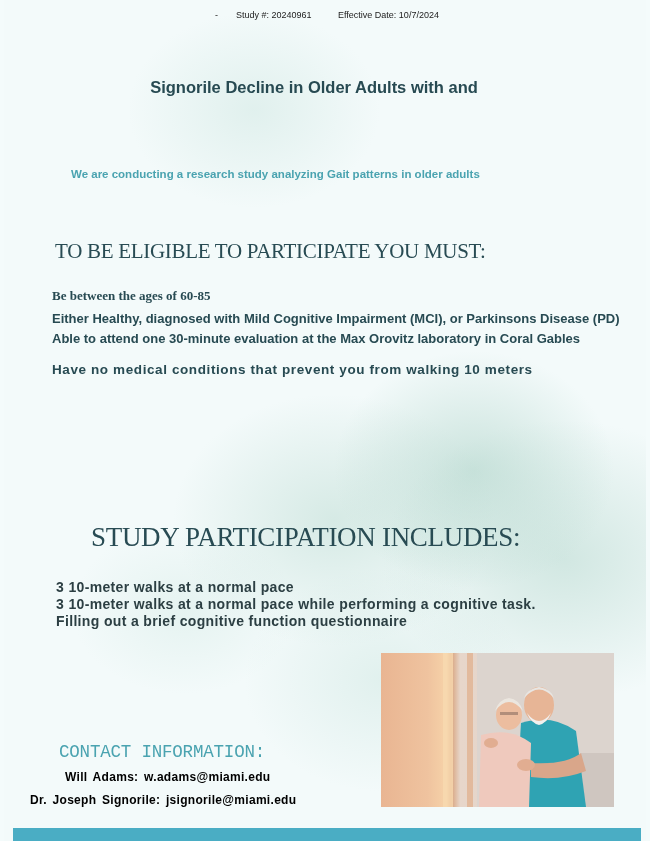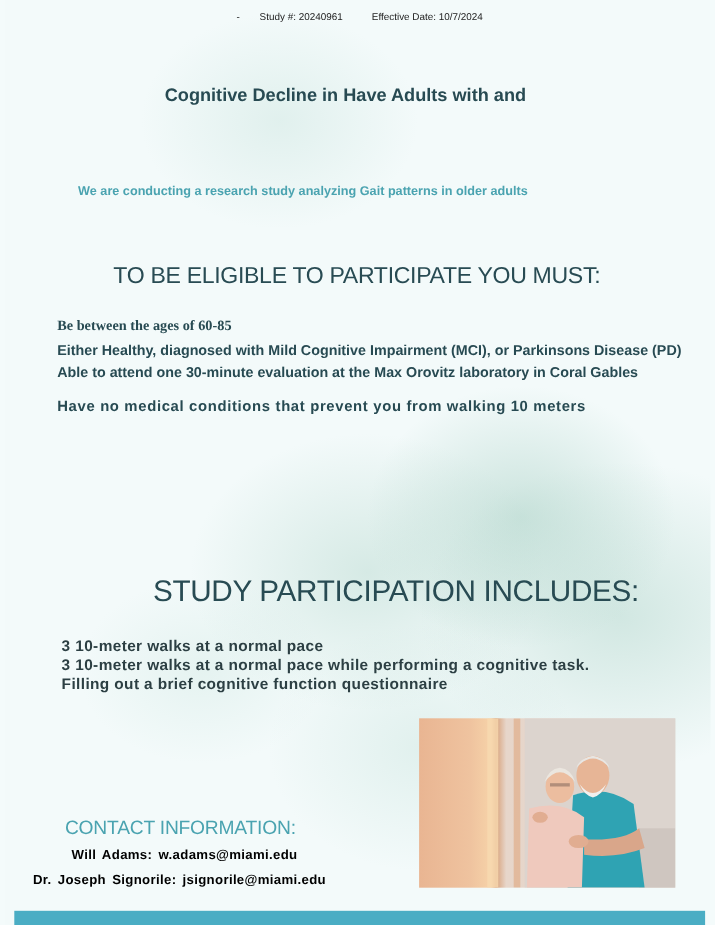--- a/index.html
+++ b/index.html
@@ -45,26 +45,25 @@
     .subtitle {
       position: absolute;
       top: 168px; left: 67px;
       font-weight: bold;
       font-size: 11.5px;
       color: #4aa3b0;
       white-space: nowrap;
     }
     .section-heading {
       position: absolute;
-      font-family: Liberation Sans, sans-serif;
+      font-family: Liberation Serif, serif;
       font-weight: normal;
       color: #284b53;
       white-space: nowrap;
       letter-spacing: -0.3px;
-      margin-left: 48px;
     }
     .eligible-heading { top: 239px; left: 51px; font-size: 21px; }
     .participation-heading { top: 522px; left: 87px; font-size: 27px; }
 
     .elig-list {
       position: absolute;
       top: 290px; left: 48px; width: 580px;
       margin: 0; padding: 0; list-style: none;
       color: #274a52; font-weight: bold;
     }
@@ -77,21 +76,21 @@
       position: absolute;
       top: 575px; left: 48px; width: 580px;
       margin: 4px; padding: 0; list-style: none;
       color: #2c3f43; font-weight: bold;
       font-size: 14px; line-height: 17px;
       letter-spacing: 0.35px;
     }
     .contact-heading {
       position: absolute;
       top: 742px; left: 55px;
-      font-family: Liberation Sans, sans-serif;
+      font-family: Liberation Mono, monospace;
       font-size: 17.5px;
       color: #4aa3b0;
       letter-spacing: -0.2px;
       white-space: nowrap;
       text-align: center;
     }
     .contact-line {
       position: absolute;
       font-weight: bold; color: #000;
       font-size: 12px; white-space: nowrap;
@@ -121,21 +120,21 @@
 
 <div class="page">
 
   <div class="header-line">
     <span class="dash">-</span>
     <span class="study">Study #: 20240961</span>
     <span class="eff">Effective Date: 10/7/2024</span>
   </div>
 
   <div class="title">
-    <div>Cognitive Decline in Have Adults with and</div>
+    <div>Signorile Decline in Older Adults with and</div>
   </div>
 
   <div class="subtitle">We are conducting a research study analyzing Gait patterns in older adults</div>
 
   <div class="section-heading eligible-heading">TO BE ELIGIBLE TO PARTICIPATE YOU MUST:</div>
 
   <ul class="elig-list">
     <li>Be between the ages of 60-85</li>
     <li class="tight">Either Healthy, diagnosed with Mild Cognitive Impairment (MCI), or Parkinsons Disease (PD)</li>
     <li class="tight">Able to attend one 30-minute evaluation at the Max Orovitz laboratory in Coral Gables</li>

